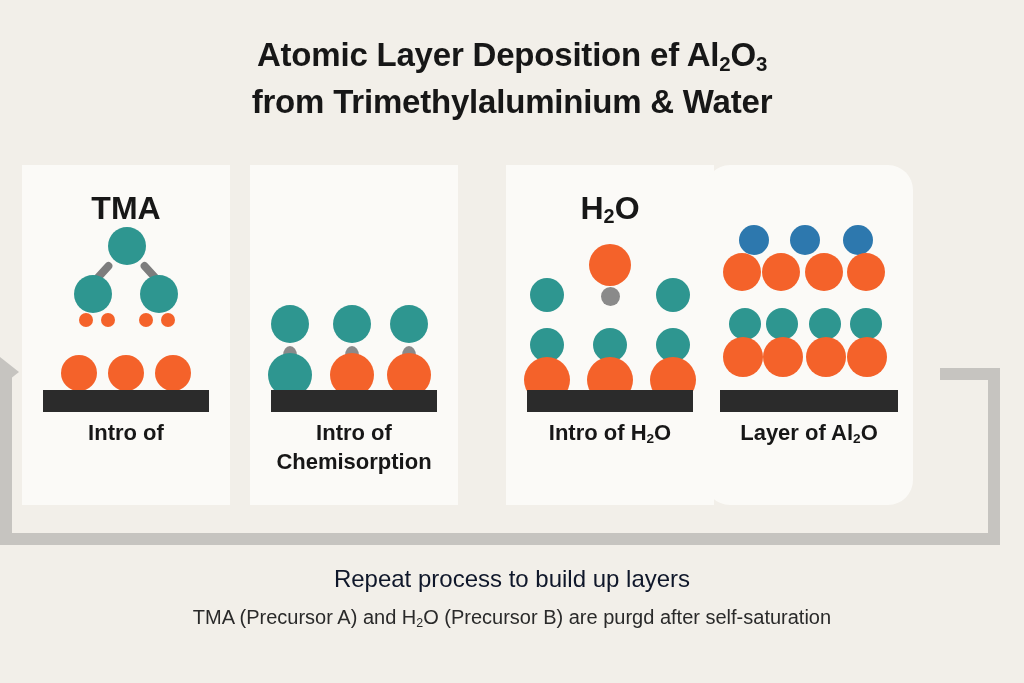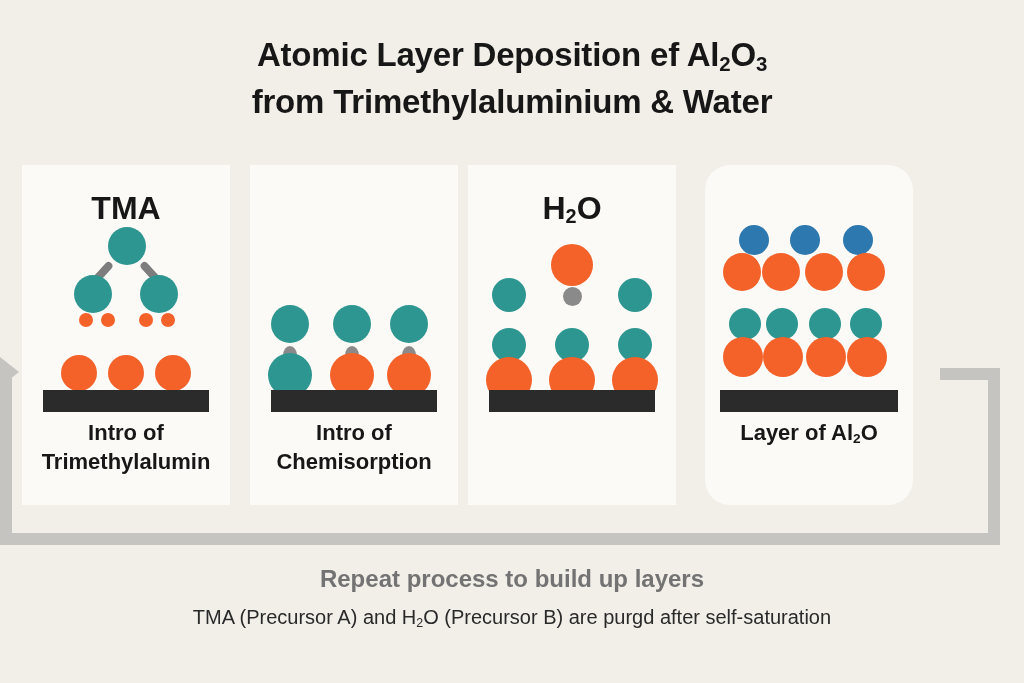--- a/index.html
+++ b/index.html
@@ -68,21 +68,21 @@
   .panel {
     position: absolute;
     top: 165px;
     width: 208px;
     height: 340px;
     background: #fbfaf7;
     z-index: 2;
   }
   #panel-1 { left: 22px; }
   #panel-2 { left: 250px; }
-  #panel-3 { left: 468px; }
+  #panel-3 { left: 506px; }
   #panel-4 { left: 705px; border-radius: 25px; }
 
   .panel-heading {
     position: absolute;
     left: 0;
     top: 25px;
     width: 100%;
     text-align: center;
     font-size: 32px;
     font-weight: bold;
@@ -143,22 +143,22 @@
   .footer {
     position: absolute;
     left: 0;
     width: 1024px;
     text-align: center;
     z-index: 3;
   }
   .footer-main {
     top: 565px;
     font-size: 24px;
-    font-weight: bold;
-    color: #737373;
+    font-weight: normal;
+    color: #0f172a;
   }
   .footer-sub {
     top: 606px;
     font-size: 20px;
     font-weight: normal;
     color: #2a2a2a;
   }
 </style>
 </head>
 <body>
@@ -194,21 +194,20 @@
       <div class="atom orange" style="left:139px; top:148px; width:14px; height:14px;"></div>
 
       <div class="atom orange" style="left:39px; top:190px; width:36px; height:36px;"></div>
       <div class="atom orange" style="left:86px; top:190px; width:36px; height:36px;"></div>
       <div class="atom orange" style="left:133px; top:190px; width:36px; height:36px;"></div>
       <div class="substrate"></div>
     </div>
 
     <div class="panel-caption">
       <span class="ln">Intro of</span>
-      <span class="ln">Trimethylalumin</span>
     </div>
   </div>
 
   <div class="panel" id="panel-2">
     <div class="stagegfx">
 
       <div class="atom teal" style="left:21px; top:140px; width:38px; height:38px;"></div>
       <div class="atom gray" style="left:33px; top:181px; width:14px; height:19px;"></div>
       <div class="atom teal" style="left:18px; top:188px; width:44px; height:44px;"></div>
 
@@ -241,20 +240,23 @@
       <div class="atom teal" style="left:24px; top:163px; width:34px; height:34px;"></div>
       <div class="atom teal" style="left:87px; top:163px; width:34px; height:34px;"></div>
       <div class="atom teal" style="left:150px; top:163px; width:34px; height:34px;"></div>
 
       <div class="atom orange" style="left:18px; top:192px; width:46px; height:46px;"></div>
       <div class="atom orange" style="left:81px; top:192px; width:46px; height:46px;"></div>
       <div class="atom orange" style="left:144px; top:192px; width:46px; height:46px;"></div>
       <div class="substrate"></div>
     </div>
 
+    <div class="panel-caption">
+      <span class="ln"><span>Intro of H</span><sub>2</sub><span>O</span></span>
+    </div>
   </div>
 
   <div class="panel" id="panel-4">
     <div class="stagegfx">
 
       <div class="atom blue" style="left:34px; top:60px; width:30px; height:30px;"></div>
       <div class="atom blue" style="left:85px; top:60px; width:30px; height:30px;"></div>
       <div class="atom blue" style="left:138px; top:60px; width:30px; height:30px;"></div>
 
       <div class="atom orange" style="left:18px; top:88px; width:38px; height:38px;"></div>

